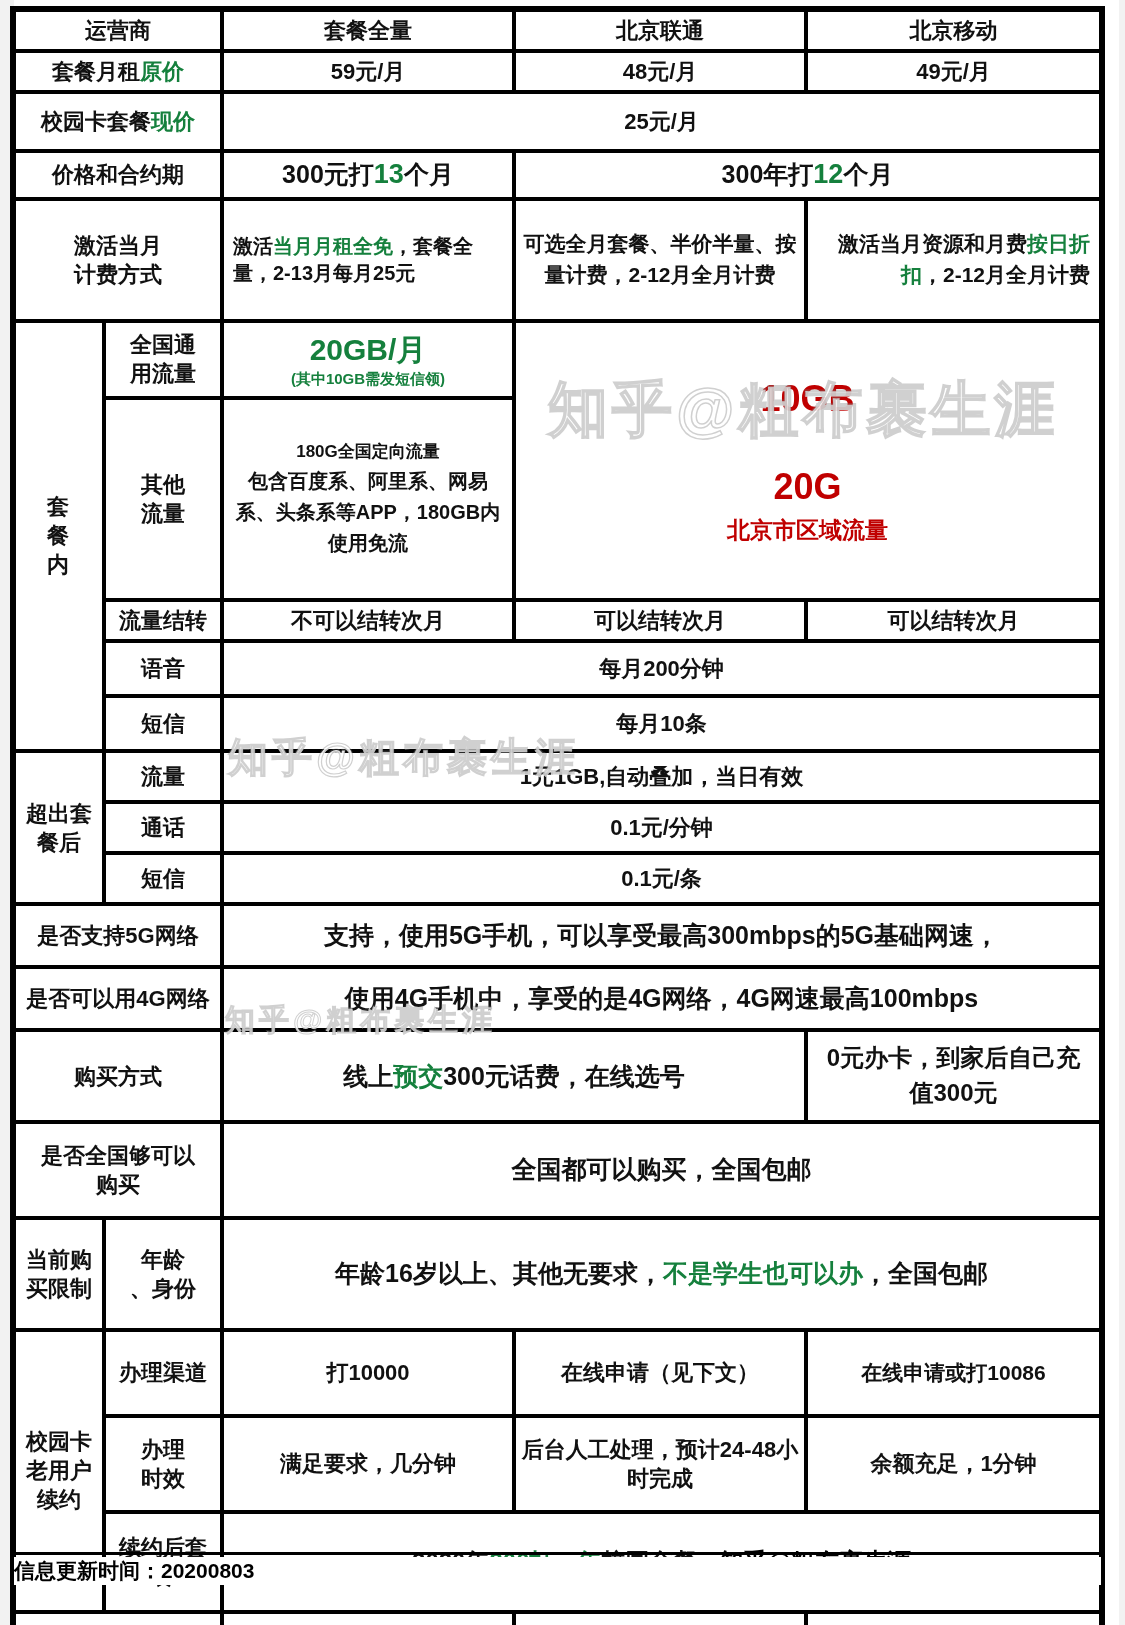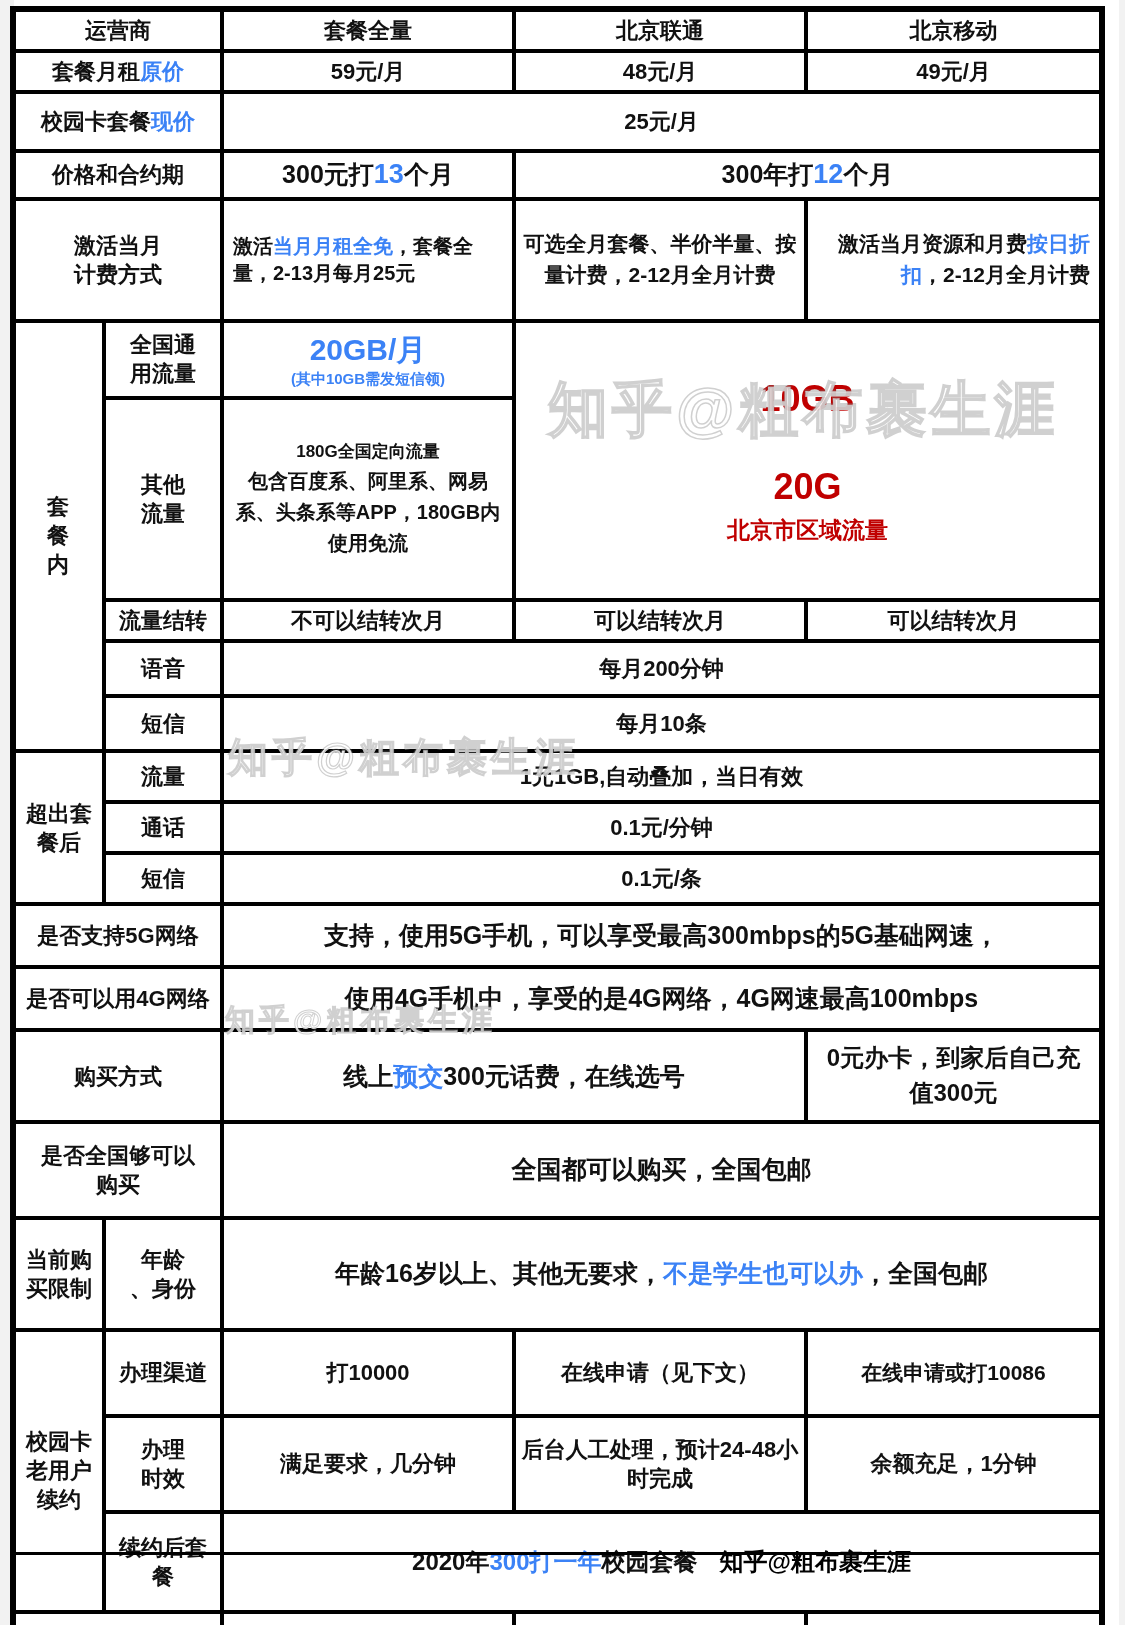--- a/index.html
+++ b/index.html
@@ -33,21 +33,21 @@
     font-size:22px;
     line-height:1.32;
     font-weight:700;
     color:#111;
     word-break:break-word;
   }
   
   td.thick-top{border-top:4px solid #000;}
   td.thick-bot{border-bottom:4px solid #000;}
 
-  .red{color:#3b82f6;}
+  .red{color:#15803d;}
   .allred{color:#c00000;}
   .sm{font-size:17px;}
   .xsm{font-size:15px;text-align:center;}
   .big{font-size:30px;}
   .xbig{font-size:36px;}
   .lbl{font-size:23px;font-weight:700;}
   .lbl-sm{font-size:19px;font-weight:700;}
   .vert{letter-spacing:2px;line-height:1.7;font-size:23px;}
   .sig{font-weight:800;font-size:24px;color:#000;}
 
@@ -274,14 +274,15 @@
 
   </tbody>
       </table>
   </div>
 
   <div class="wm w1">知乎@粗布裹生涯</div>
   <div class="wm w3">知乎@粗布裹生涯</div>
   <div class="wm w2">知乎@粗布裹生涯</div>
 
   <div class="footer-rule"></div>
+  <div class="footer">信息更新时间：20200803</div>
 
 </div>
 
 </body></html>

